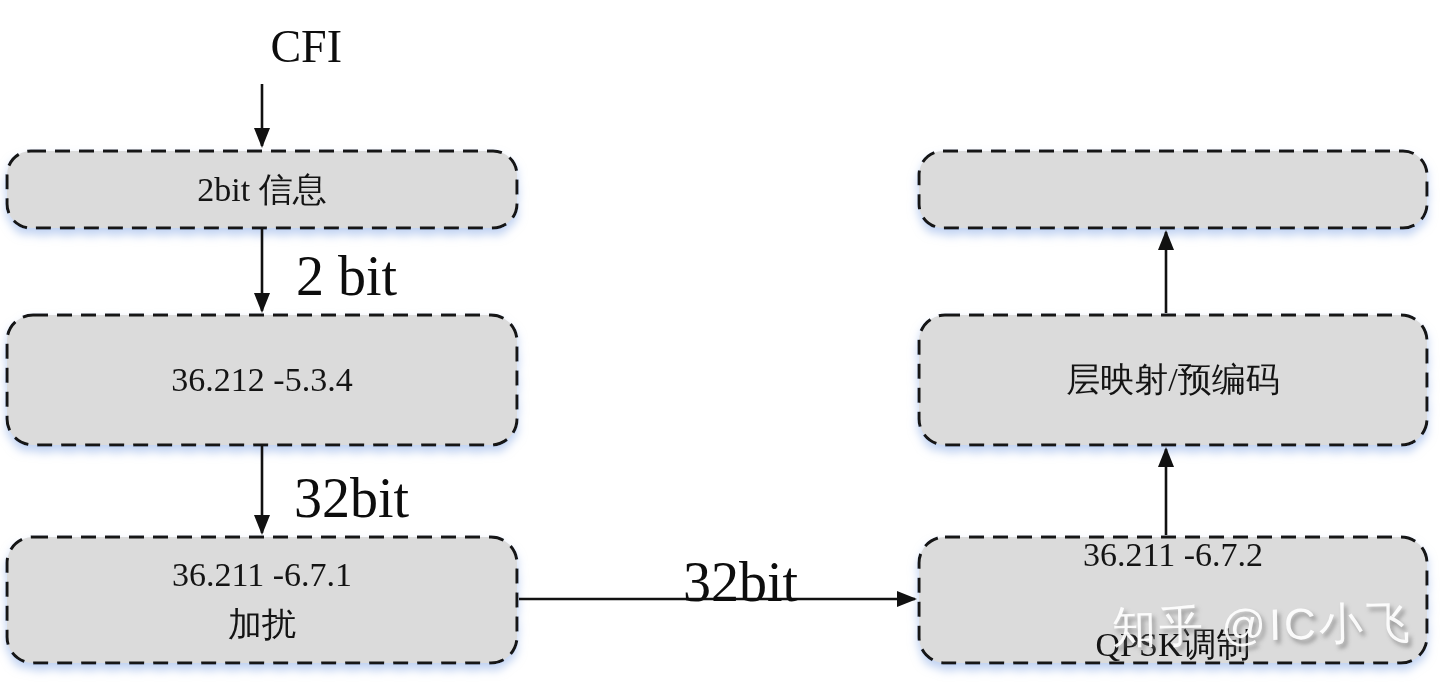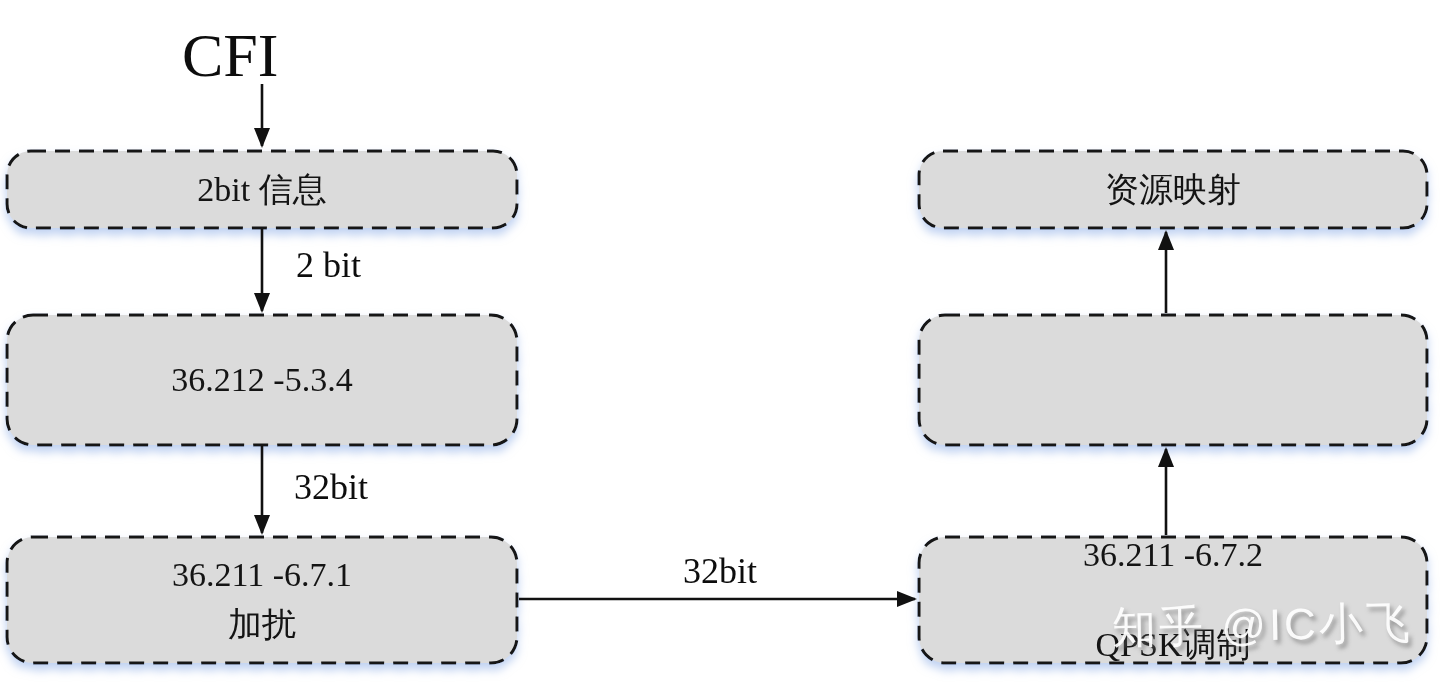--- a/index.html
+++ b/index.html
@@ -16,40 +16,40 @@
     overflow: hidden;
   }
   .layer {
     position: absolute;
     left: 0; top: 0;
     width: 1440px; height: 693px;
   }
   .cfi-label {
     position: absolute;
     left: 182px; top: 20px; width: 160px;
-    text-align: left;
-    font-size: 62px;
+    text-align: right;
+    font-size: 46px;
     color: #0d0d0d;
   }
   .box-text {
     position: absolute;
     display: flex;
     flex-direction: column;
     align-items: center;
     justify-content: center;
     text-align: center;
     font-size: 34px;
     line-height: 50px;
     color: #141414;
     pointer-events: none;
     border-radius: 13px;
   }
   .edge-label {
     position: absolute;
-    font-size: 36px;
+    font-size: 56px;
     color: #0d0d0d;
     white-space: nowrap;
   }
   .watermark {
     position: absolute;
     left: 1112px; top: 596px;
     font-family: "Liberation Sans", "DejaVu Sans", sans-serif;
     font-size: 44px;
     letter-spacing: 3px;
     color: rgba(255,255,255,0.92);
@@ -100,25 +100,23 @@
 
   <div class="box-text" style="left:7px; top:315px; width:510px; height:130px;">
     <div>36.212 -5.3.4</div>
   </div>
 
   <div class="box-text" style="left:7px; top:537px; width:510px; height:126px;">
     <div>36.211 -6.7.1</div>
     <div>加扰</div>
   </div>
 
-  <div class="box-text" style="left:919px; top:151px; width:508px; height:77px;">
-    <div>资源映射</div>
-  </div>
 
   <div class="box-text" style="left:919px; top:315px; width:508px; height:130px;">
+    <div>层映射/预编码</div>
   </div>
 
   <div class="box-text" style="left:919px; top:537px; width:508px; height:126px;gap:40px;">
     <div>36.211 -6.7.2</div>
     <div>QPSK调制</div>
   </div>
 
   <div class="edge-label" style="left:296px; top:244px;">2 bit</div>
   <div class="edge-label" style="left:294px; top:466px;">32bit</div>
   <div class="edge-label" style="left:683px; top:550px;">32bit</div>

